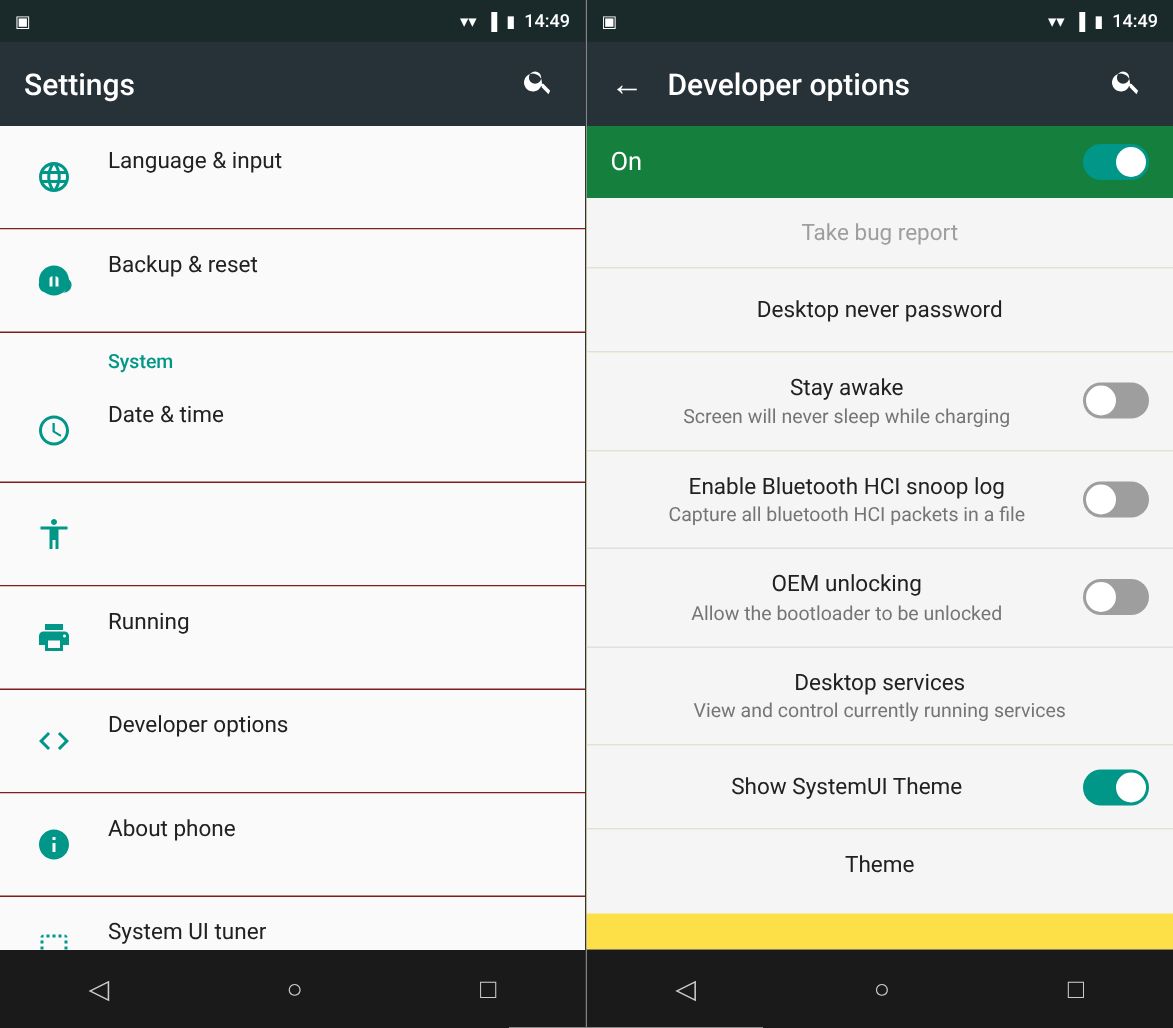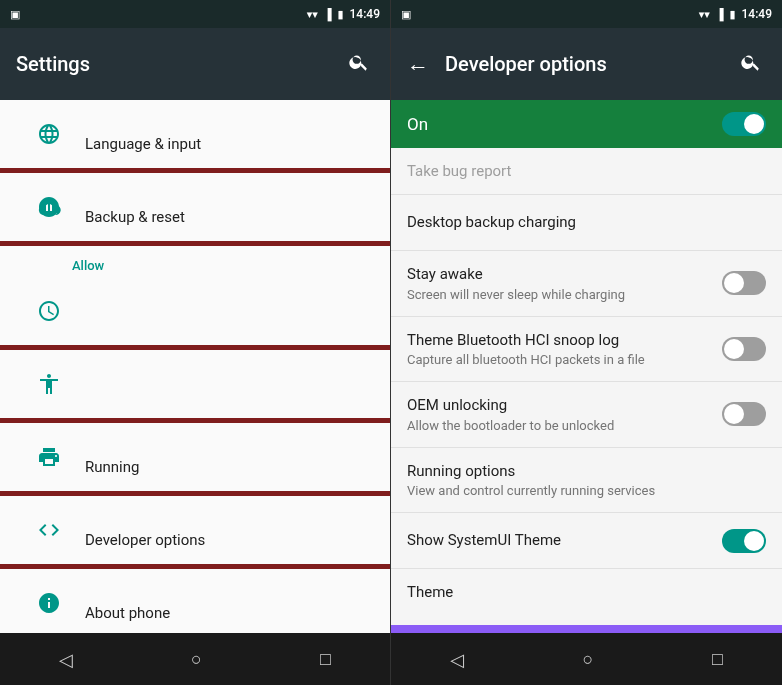--- a/index.html
+++ b/index.html
@@ -44,21 +44,21 @@
       background: #fafafa;
       border-right: 1px solid #333;
     }
     .panel-right {
       width: 391px;
       background: #f5f5f5;
     }
 
     
     .toolbar {
-      height: 72px;
+      height: 56px;
       background: #263238;
       display: flex;
       align-items: center;
       padding: 0 16px;
       flex-shrink: 0;
       gap: 12px;
     }
     .toolbar-title {
       flex: 1;
       color: #fff;
@@ -88,24 +88,24 @@
 
     .section-header {
       padding: 12px 16px 4px 72px;
       font-size: 13px;
       color: #009688;
       font-weight: 500;
     }
 
     .settings-item {
       display: flex;
-      align-items: flex-end;
-      padding: 14px 29px;
+      align-items: flex-start;
+      padding: 14px 16px;
       min-height: 56px;
-      border-bottom: 5px solid #7f1d1d;
+      border-bottom: 1px solid #7f1d1d;
       background: #fafafa;
       cursor: pointer;
     }
 
     .item-icon {
       width: 40px;
       height: 40px;
       display: flex;
       align-items: center;
       justify-content: center;
@@ -135,21 +135,22 @@
       font-size: 18px;
       cursor: pointer;
       padding: 8px 20px;
       display: flex; align-items: center; justify-content: center;
     }
 
     
     .dev-options-scroll {
       flex: 1;
       overflow-y: auto;
-      background: #8b5cf6;
+      background: #fde047;
+      text-align: center;
     }
     .dev-options-scroll::-webkit-scrollbar { display: none; }
 
     
     .on-off-row {
       background: #15803d;
       padding: 12px 16px;
       display: flex;
       align-items: center;
       justify-content: space-between;
@@ -279,27 +280,30 @@
         <svg viewBox="0 0 24 24">
             <path d="M12 2C6.48 2 2 6.48 2 12s4.48 10 10 10 10-4.48 10-10S17.52 2 12 2zm-1 14H9V8h2v8zm4 0h-2V8h2v8z"></path>
             <path d="M19.35 10.04A7.49 7.49 0 0 0 12 4.5a7.51 7.51 0 0 0-7.35 6.04A5.001 5.001 0 0 0 7 20h11a5 5 0 0 0 1.35-9.96zM17 18H7c-1.65 0-3-1.35-3-3s1.35-3 3-3h.71C8.37 10.34 10.05 9 12 9c2.37 0 4.29 1.92 4.29 4.29V14H17c1.65 0 3 1.35 3 3s-1.35 3-3 3z"></path>
           </svg>
       </div>
       <div class="item-text">
         <div class="item-title">Backup &amp; reset</div>
       </div>
     </div>
 
-    <div class="section-header">Allow</div>
+    <div class="section-header">System</div>
 
     <div class="settings-item">
       <div class="item-icon">
         <svg viewBox="0 0 24 24">
             <path d="M11.99 2C6.47 2 2 6.48 2 12s4.47 10 9.99 10C17.52 22 22 17.52 22 12S17.52 2 11.99 2zM12 20c-4.42 0-8-3.58-8-8s3.58-8 8-8 8 3.58 8 8-3.58 8-8 8zm.5-13H11v6l5.25 3.15.75-1.23-4.5-2.67z"></path>
           </svg>
+      </div>
+      <div class="item-text">
+        <div class="item-title">Date &amp; time</div>
       </div>
     </div>
 
     <div class="settings-item">
       <div class="item-icon">
         <svg viewBox="0 0 24 24">
             <path d="M12 2c1.1 0 2 .9 2 2s-.9 2-2 2-2-.9-2-2 .9-2 2-2zm9 7h-6v13h-2v-6h-2v6H9V9H3V7h18v2z"></path>
           </svg>
       </div>
     </div>
@@ -387,51 +391,51 @@
   </div>
 
   <div class="dev-options-scroll">
 
     <div class="bug-report-row">
       <span>Take bug report</span>
     </div>
 
     <div class="dev-item">
       <div class="dev-item-text">
-        <div class="dev-item-title">Desktop backup charging</div>
+        <div class="dev-item-title">Desktop never password</div>
       </div>
     </div>
 
     <div class="dev-item">
       <div class="dev-item-text">
         <div class="dev-item-title">Stay awake</div>
         <div class="dev-item-subtitle">Screen will never sleep while charging</div>
       </div>
       <div class="toggle off"></div>
     </div>
 
     <div class="dev-item">
       <div class="dev-item-text">
-        <div class="dev-item-title">Theme Bluetooth HCI snoop log</div>
+        <div class="dev-item-title">Enable Bluetooth HCI snoop log</div>
         <div class="dev-item-subtitle">Capture all bluetooth HCI packets in a file</div>
       </div>
       <div class="toggle off"></div>
     </div>
 
     <div class="dev-item">
       <div class="dev-item-text">
         <div class="dev-item-title">OEM unlocking</div>
         <div class="dev-item-subtitle">Allow the bootloader to be unlocked</div>
       </div>
       <div class="toggle off"></div>
     </div>
 
     <div class="dev-item">
       <div class="dev-item-text">
-        <div class="dev-item-title">Running options</div>
+        <div class="dev-item-title">Desktop services</div>
         <div class="dev-item-subtitle">View and control currently running services</div>
       </div>
     </div>
 
     <div class="dev-item">
       <div class="dev-item-text">
         <div class="dev-item-title">Show SystemUI Theme</div>
       </div>
       <div class="toggle on"></div>
     </div>

